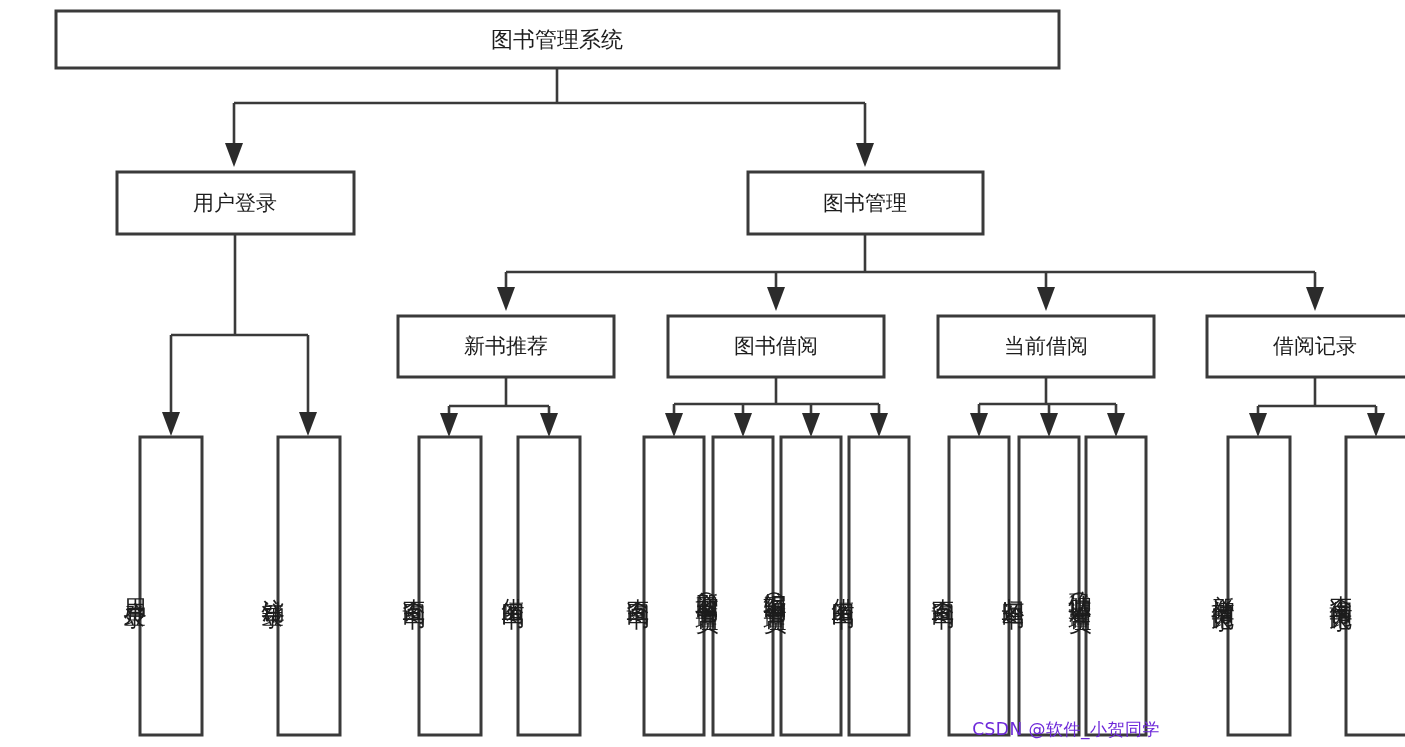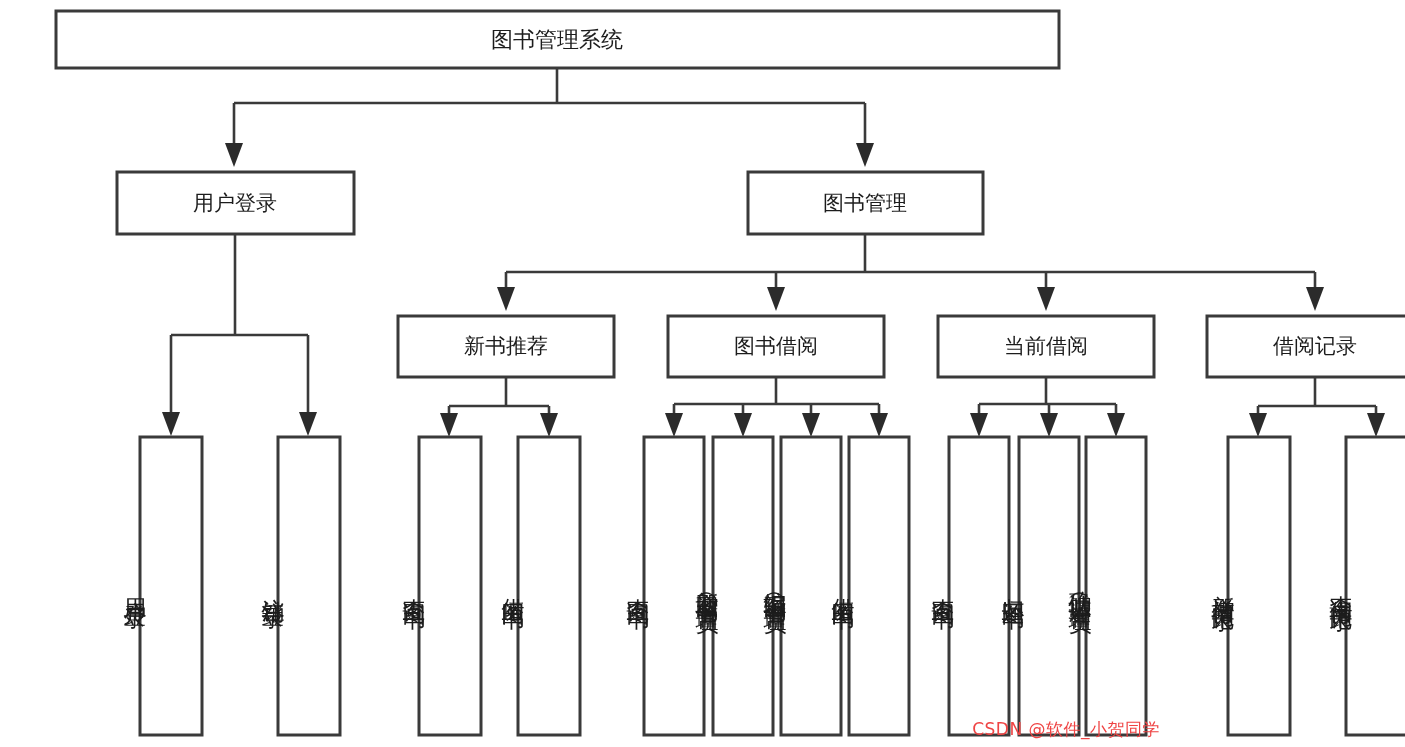--- a/index.html
+++ b/index.html
@@ -78,21 +78,21 @@
     color: #1c1c1c;
     white-space: nowrap;
     text-align: center;
   }
   #watermark {
     position: absolute;
     right: 12px;
     bottom: 6px;
     font-family: "DejaVu Sans", "Liberation Sans", sans-serif;
     font-size: 17px;
-    color: #ef4444;
+    color: #6d28d9;
     letter-spacing: 0.5px;
     white-space: nowrap;
   }
 </style>
 </head>
 <body>
 
 <div id="diagram-root">
 
   <svg class="diagram-canvas" viewBox="0 0 1405 747">

